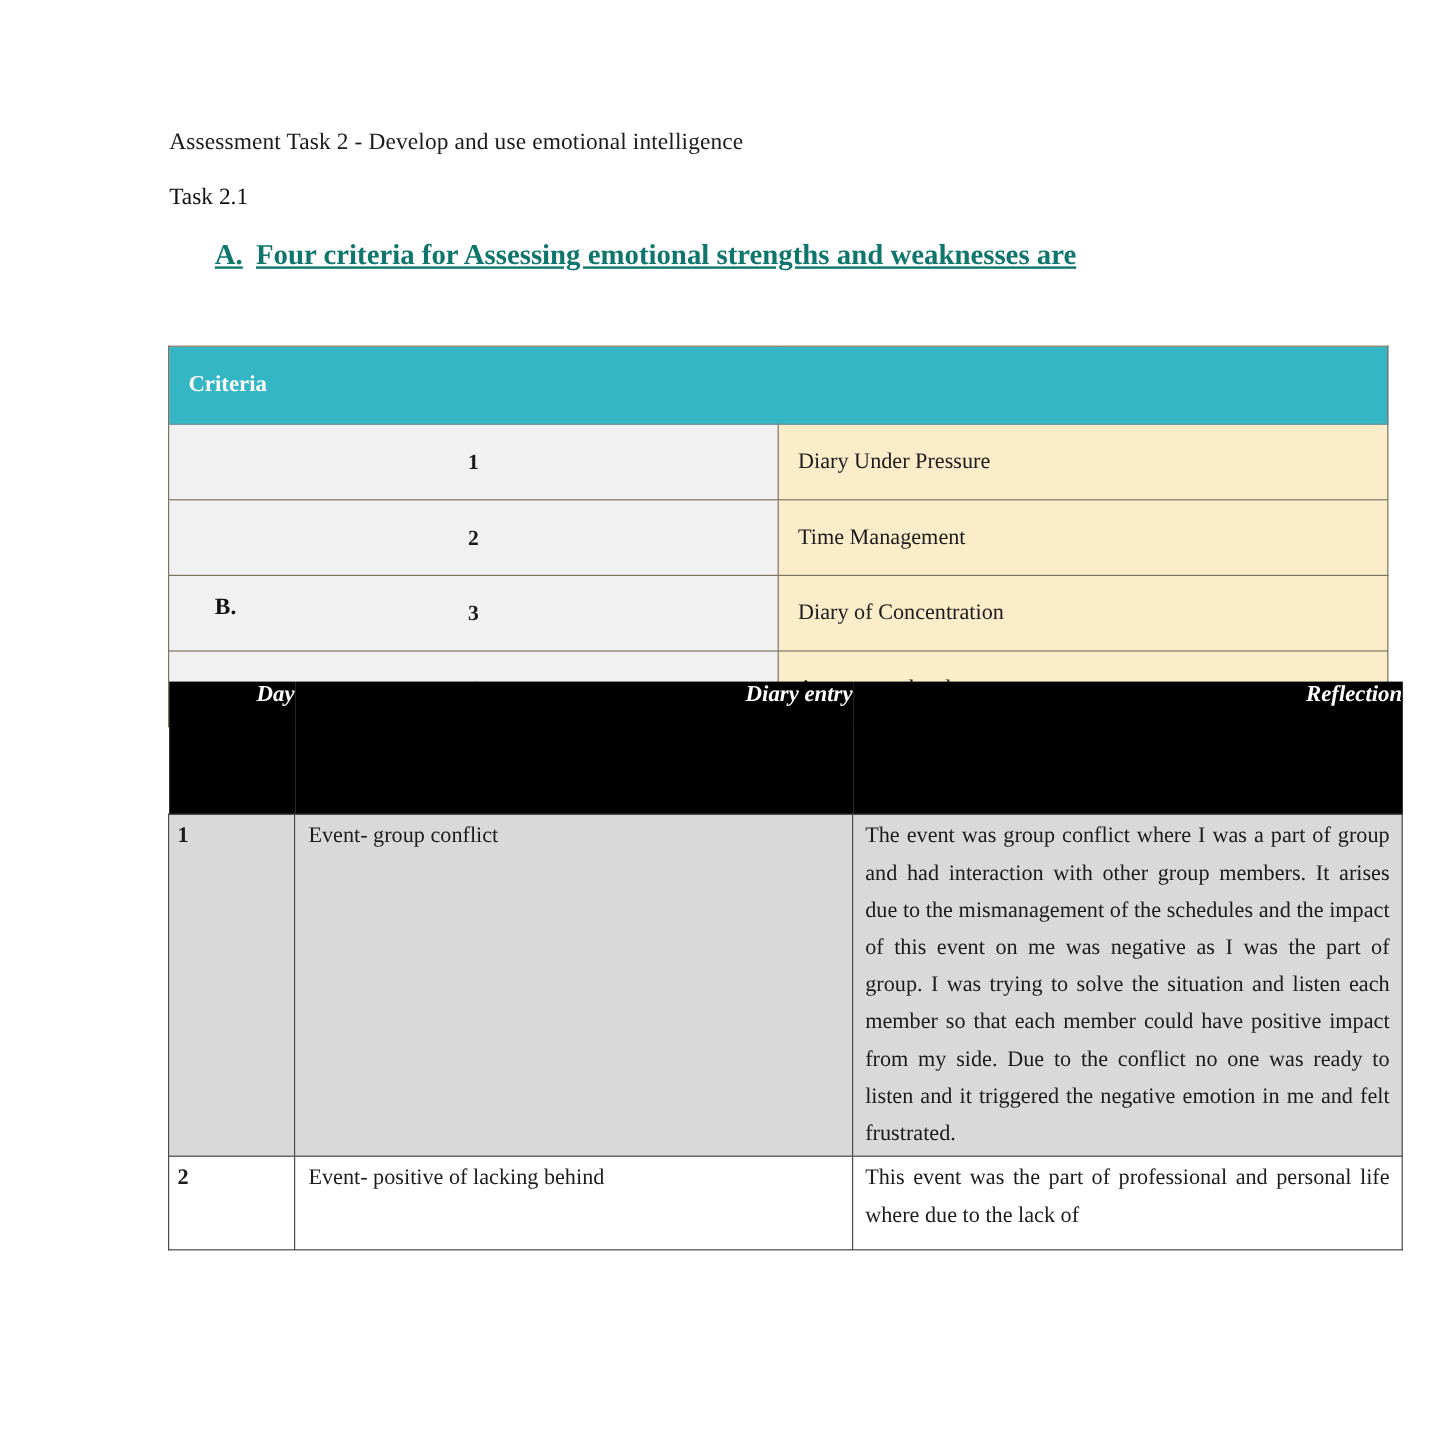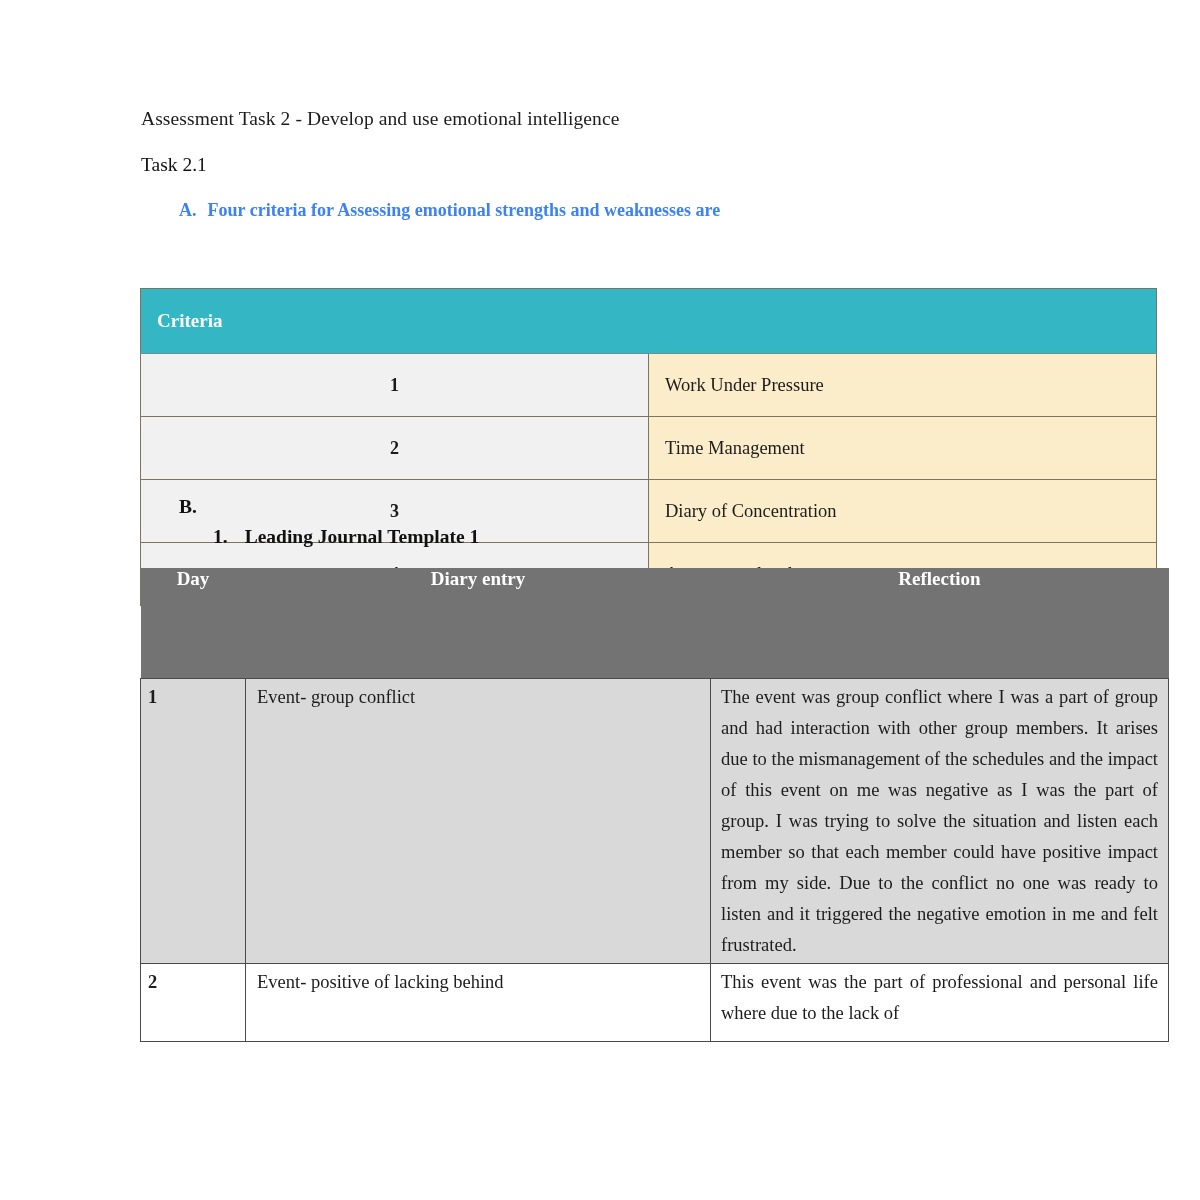--- a/index.html
+++ b/index.html
@@ -44,24 +44,25 @@
     font-size: 19.5px;
     font-weight: normal;
     white-space: nowrap;
     color: #111111;
   }
 
   .item-a {
     position: absolute;
     left: 179px;
     top: 200px;
-    font-size: 18px;
-    font-weight: bold;
-    white-space: nowrap;
-    color: #3b82f6;
+    font-size: 24px;
+    font-weight: bold;
+    white-space: nowrap;
+    color: #0f766e;
+    text-decoration: underline;
   }
   .item-a .marker { margin-right: 11px; }
 
   .item-b {
     position: absolute;
     left: 179px;
     top: 496px;
     font-size: 19.5px;
     font-weight: bold;
     color: #111111;
@@ -128,29 +129,30 @@
     left: 140px;
     top: 568px;
     width: 1028px;
     border-collapse: collapse;
     table-layout: fixed;
     font-size: 18px;
   }
   .journal-table td, .journal-table th { padding: 0; margin: 0; }
 
   .j-head {
-    background: #737373;
+    background: #000000;
     color: #ffffff;
     font-weight: bold;
     font-size: 19px;
-    text-align: center;
+    text-align: right;
     vertical-align: top;
     height: 110px;
     padding: 7px 0 0 11px;
     border: none;
+    font-style: italic;
   }
   .j-head.c-day { width: 105px; }
   .j-head.c-diary { width: 465px; }
   .j-head.c-refl { width: 458px; }
 
   .j-cell {
     border: 1px solid #4a4a4a;
     vertical-align: top;
     font-size: 18.5px;
     line-height: 31px;
@@ -191,42 +193,39 @@
     <span class="marker">A.</span><span>Four criteria for Assessing emotional strengths and weaknesses are</span>
   </div>
 
   <table class="criteria-table">
     <tbody>
       <tr>
         <th class="criteria-head-cell" colspan="2">Criteria</th>
       </tr>
       <tr>
         <td class="criteria-num">1</td>
-        <td class="criteria-val">Work Under Pressure</td>
+        <td class="criteria-val">Diary Under Pressure</td>
       </tr>
       <tr>
         <td class="criteria-num">2</td>
         <td class="criteria-val">Time Management</td>
       </tr>
       <tr>
         <td class="criteria-num">3</td>
         <td class="criteria-val">Diary of Concentration</td>
       </tr>
       <tr>
         <td class="criteria-num">4</td>
         <td class="criteria-val">Assessment level</td>
       </tr>
     </tbody>
   </table>
 
   <div class="item-b">B.</div>
 
-  <div class="item-b1">
-    <span class="marker">1.</span><span>Leading Journal Template 1</span>
-  </div>
 
   <table class="journal-table">
     <tbody>
       <tr>
         <th class="j-head c-day">Day</th>
         <th class="j-head c-diary">Diary entry</th>
         <th class="j-head c-refl">Reflection</th>
       </tr>
       <tr class="row-shaded row-1">
         <td class="j-cell day">1</td>

